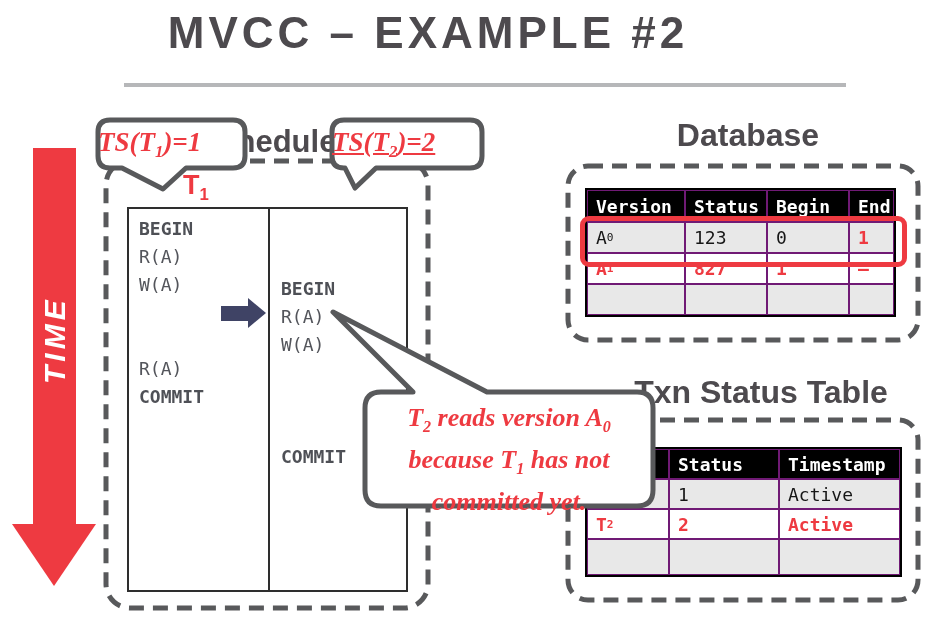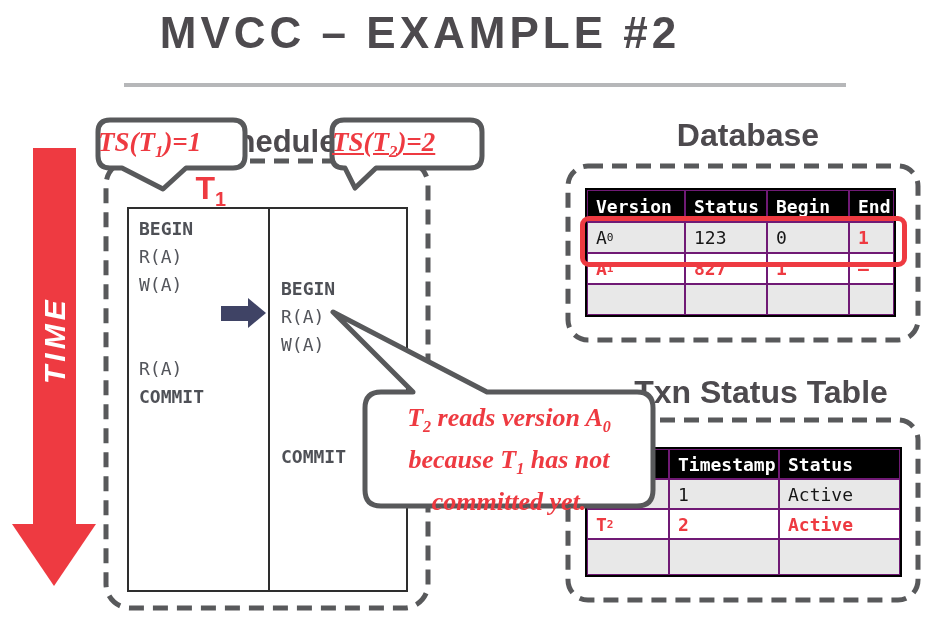--- a/index.html
+++ b/index.html
@@ -2,41 +2,41 @@
 <html><head>
 <meta charset="utf-8">
 <style>
   html,body{margin:0;padding:0;background:#fff;}
   .stage{position:relative;width:952px;height:624px;background:#fff;overflow:hidden;
          font-family:"Liberation Sans",sans-serif;
          --red:#ee3a41;--navy:#3f4365;--bgray:#58595b;--hgray:#4d4a4e;}
   .layer{position:absolute;left:0;top:0;width:952px;height:624px;pointer-events:none;}
 
   
-  .page-title{position:absolute;left:8px;top:8px;width:824px;text-align:center;margin:0;
+  .page-title{position:absolute;left:16px;top:8px;width:824px;text-align:center;margin:0;
     font-size:44px;font-weight:bold;letter-spacing:4px;color:var(--hgray);}
   .title-underline{position:absolute;left:124px;top:83px;width:722px;height:4px;background:#b6b7b9;}
 
   
   .time-shaft{position:absolute;left:33px;top:148px;width:43px;height:377px;background:var(--red);}
   .time-head{position:absolute;left:12px;top:524px;width:0;height:0;
     border-left:42px solid transparent;border-right:42px solid transparent;border-top:62px solid var(--red);}
   .time-label{position:absolute;left:33px;top:240px;width:43px;height:200px;display:flex;
     align-items:center;justify-content:center;writing-mode:vertical-rl;transform:rotate(180deg);
     color:#fff;font-weight:bold;font-style:italic;font-size:30px;letter-spacing:4px;}
 
   
   .sec-heading{position:absolute;font-weight:bold;color:var(--hgray);text-align:center;}
   .sched-heading{left:180px;top:124px;width:175px;font-size:31px;}
   .db-heading{left:648px;top:117px;width:200px;font-size:32px;}
   .txn-heading{left:611px;top:374px;width:300px;font-size:32px;}
 
   
-  .col-hdr{position:absolute;top:170px;width:60px;text-align:right;color:var(--red);
-    font-weight:bold;font-size:32px;}
+  .col-hdr{position:absolute;top:170px;width:60px;text-align:center;color:var(--red);
+    font-weight:bold;font-size:27px;}
   .col-hdr.t1{left:166px;} .col-hdr.t2{left:313px;margin-top:48px;}
   .sched-table{position:absolute;left:127px;top:207px;width:281px;height:385px;
     border:2px solid #2e2e2e;background:#fff;box-sizing:border-box;}
   .sched-divider{position:absolute;left:139px;top:0;bottom:0;width:2px;background:#2e2e2e;}
   .ops{position:absolute;font-family:"DejaVu Sans Mono",monospace;font-size:18px;
     line-height:28px;color:#53555b;}
   .t1ops{left:10px;top:6px;} .t2ops{left:152px;top:10px;}
   .op{height:28px;white-space:pre;}
   .op.b{font-weight:bold;color:#4e5056;}
 
@@ -153,22 +153,22 @@
         <div class="tcell"></div>
         <div class="tcell"></div>
         <div class="tcell"></div>
         <div class="tcell"></div>
       </div>
     </div>
   <div class="row-highlight"></div>
   <div class="dtable txn-table">
       <div class="trow thead">
         <div class="tcell">TxnId</div>
+        <div class="tcell">Status</div>
         <div class="tcell">Timestamp</div>
-        <div class="tcell">Status</div>
       </div>
       <div class="trow gray">
         <div class="tcell">T<sub>1</sub></div>
         <div class="tcell">1</div>
         <div class="tcell">Active</div>
       </div>
       <div class="trow white">
         <div class="tcell red">T<sub>2</sub></div>
         <div class="tcell red">2</div>
         <div class="tcell red">Active</div>

